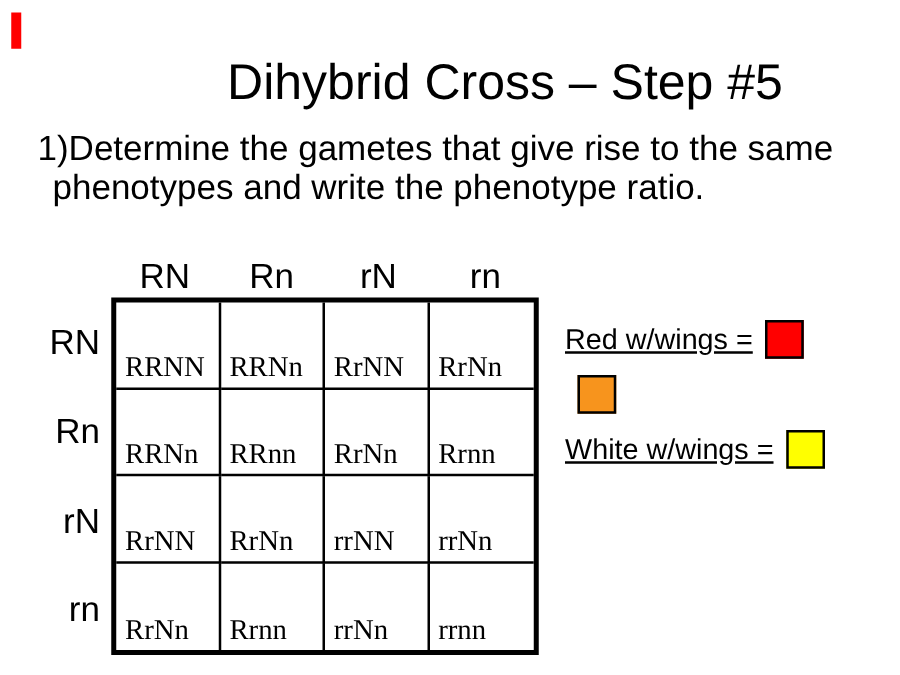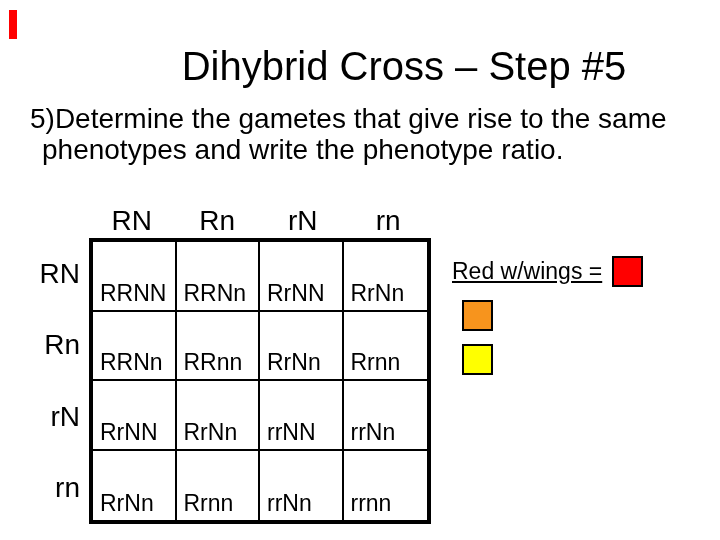--- a/index.html
+++ b/index.html
@@ -51,20 +51,21 @@
   }
 
   .punnett {
     position:absolute; left:89px; top:238px;
     width:342px; height:286px;
     border:4px solid #000;
     display:grid;
     grid-template-columns:repeat(4,1fr);
     grid-template-rows:repeat(4,1fr);
     background:#fff;
+    font-family:Liberation Serif, serif;
   }
   .pcell {
     border-right:2px solid #000;
     border-bottom:2px solid #000;
     display:flex; align-items:flex-end;
     padding:0 0 4px 7px;
     font-size:23px; line-height:25px;
   }
   .pcell:nth-child(4n) { border-right:none; }
   .pcell:nth-child(n+13) { border-bottom:none; }
@@ -85,21 +86,21 @@
   }
 </style>
 </head>
 <body>
 
 <div class="accent-bar" style="background: rgb(255, 0, 0);"></div>
 
 <div class="slide-title">Dihybrid Cross – Step #5</div>
 
 <div class="body-text">
-  <div class="line1">5)Determine the gametes that give rise to the same</div>
+  <div class="line1">1)Determine the gametes that give rise to the same</div>
   <div class="line2">phenotypes and write the phenotype ratio.</div>
 </div>
 
 <div class="col-headers">
   <span>RN</span>
   <span>Rn</span>
   <span>rN</span>
   <span>rn</span>
 </div>
 
@@ -131,15 +132,16 @@
 
 <div class="legend">
   <div class="legend-row">
     <span>Red w/wings =</span>
     <span class="swatch" style="background: rgb(255, 0, 0);"></span>
   </div>
   <div class="legend-row">
     <span class="swatch" style="background: rgb(247, 148, 29);"></span>
   </div>
   <div class="legend-row">
+    <span>White w/wings =</span>
     <span class="swatch" style="background: rgb(255, 255, 0);"></span>
   </div>
 </div>
 
 </body></html>

